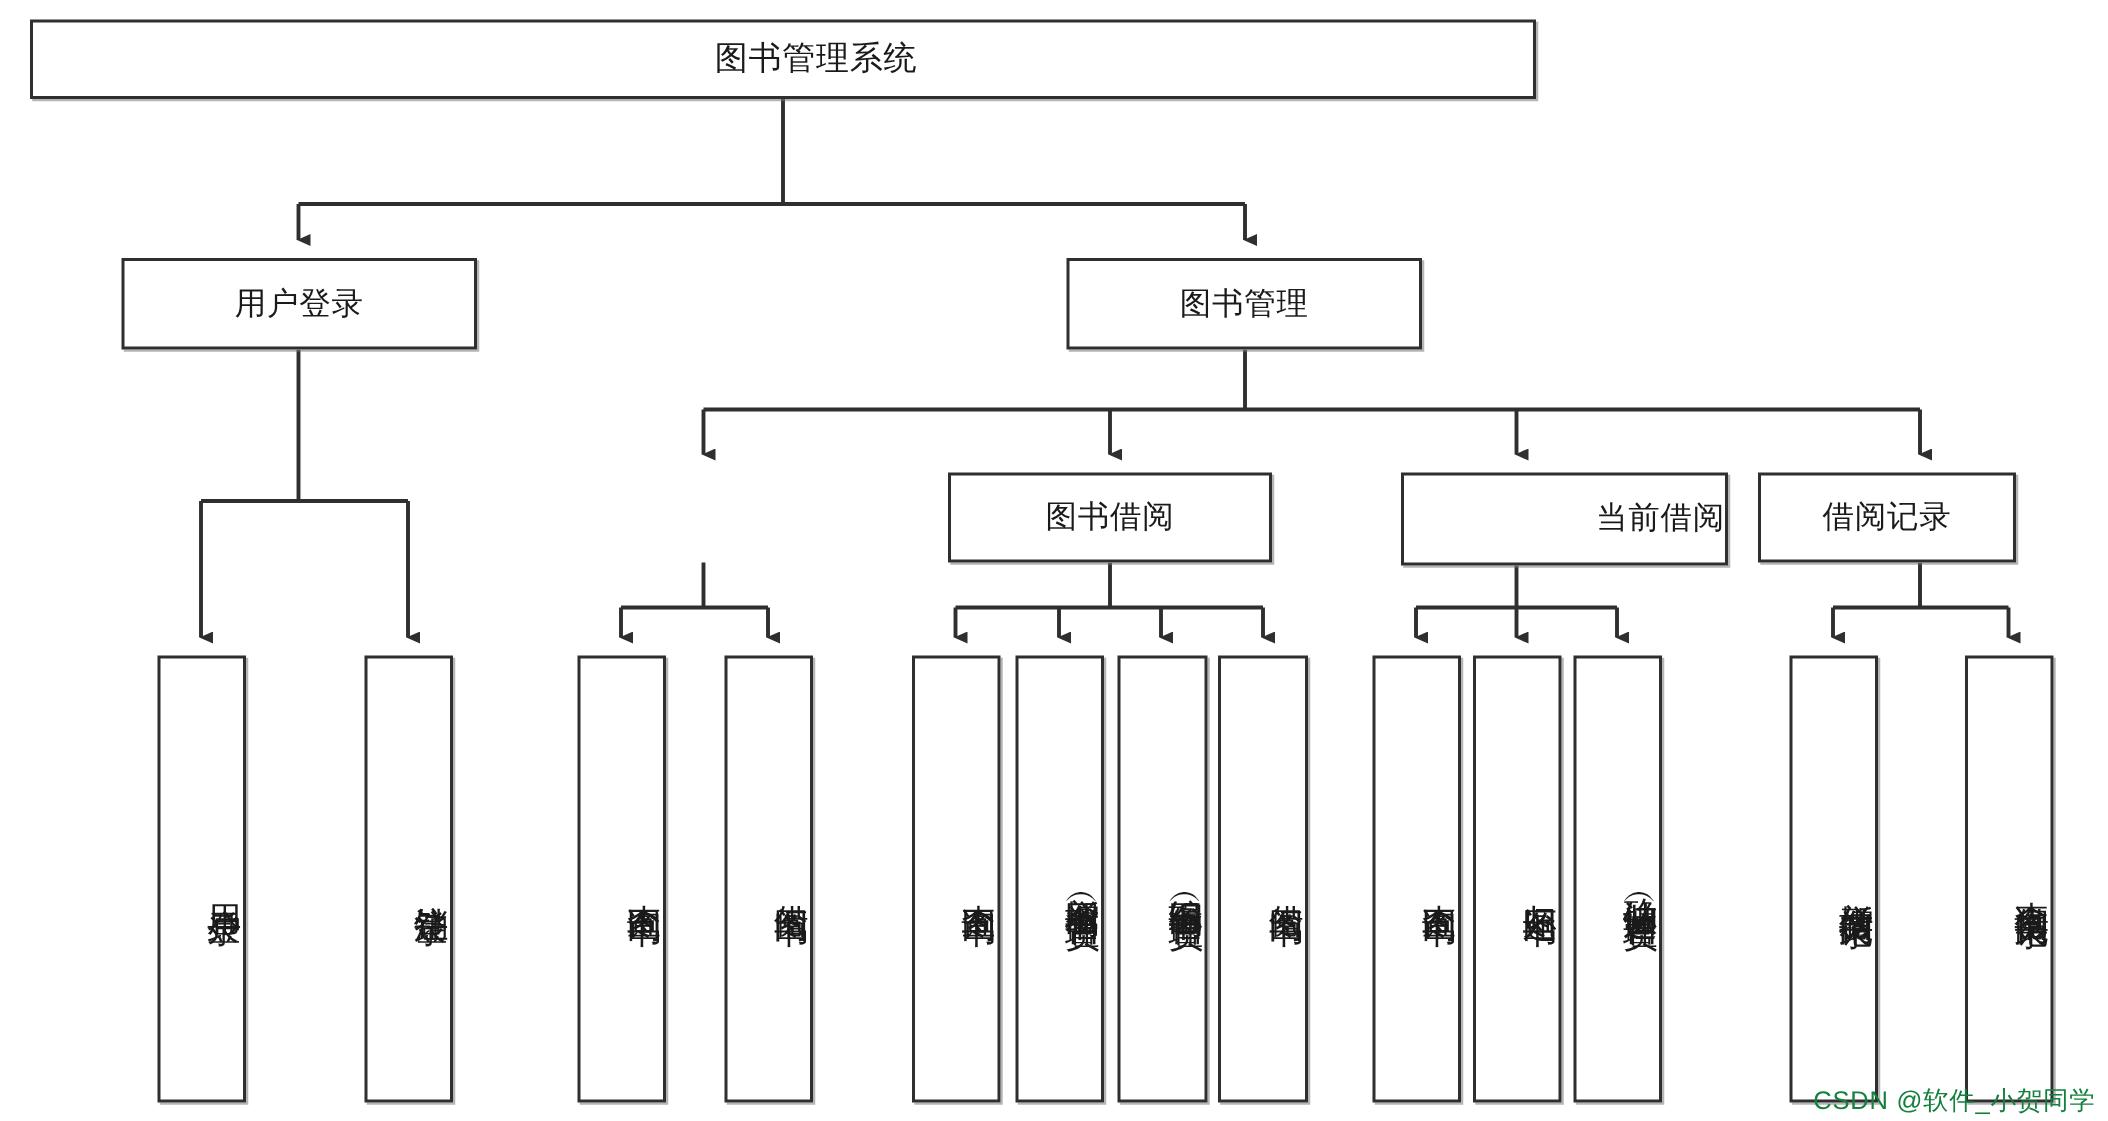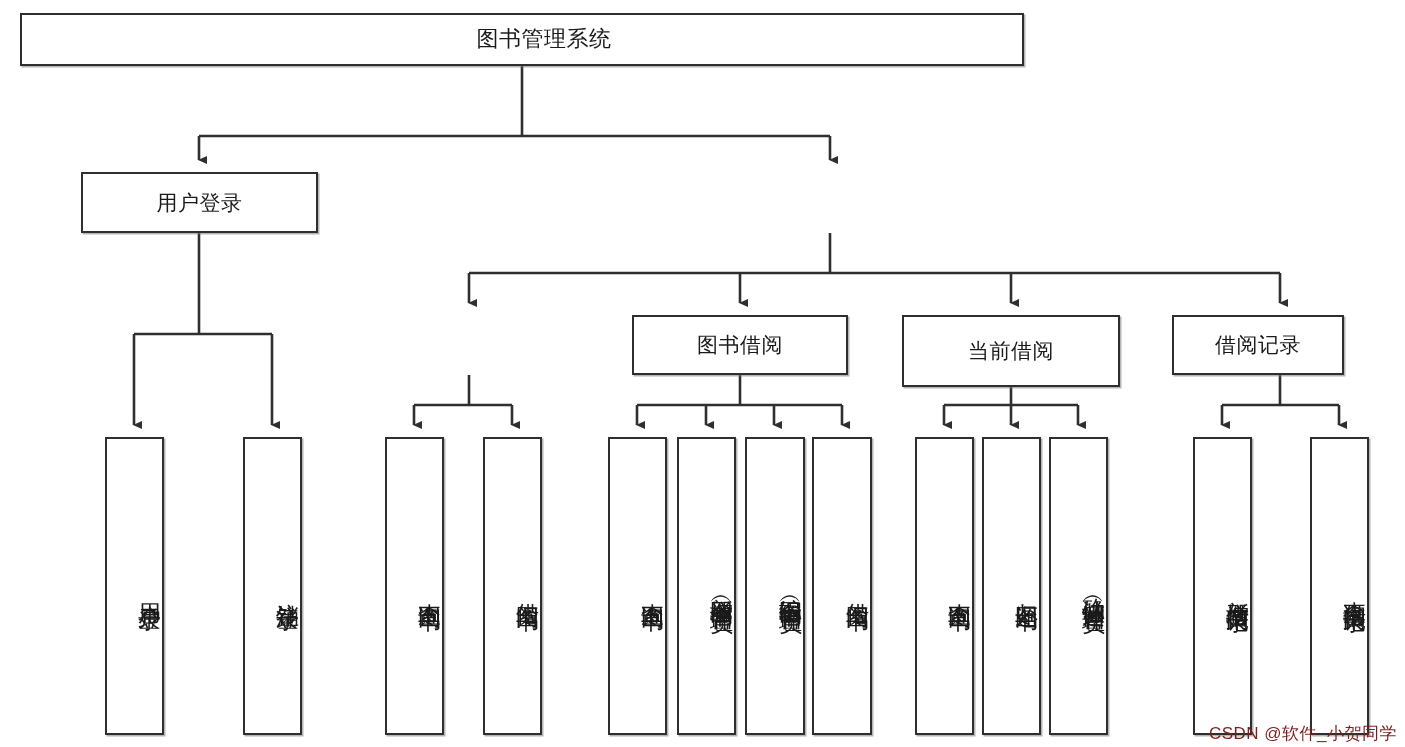--- a/index.html
+++ b/index.html
@@ -59,21 +59,21 @@
   }
   .node-v > span {
     writing-mode: vertical-rl;
     text-orientation: upright;
   }
   #watermark {
     position: absolute;
     right: 8px;
     bottom: 2px;
     font-size: 17px;
-    color: #7f1d1d;
+    color: #15803d;
     letter-spacing: 0.5px;
     white-space: nowrap;
     user-select: none;
   }
 </style>
 </head>
 <body>
 
 <div id="diagram-canvas">
 
@@ -127,25 +127,28 @@
     </g>
   </svg>
 
   <div class="node node-h node-root" style="left:20px; top:13px; width:1004px; height:53px;padding-left:44px;">
     <span>图书管理系统</span>
   </div>
 
   <div class="node node-h" style="left:81px; top:172px; width:237px; height:61px;">
     <span>用户登录</span>
   </div>
+  <div class="node node-h" style="left:711px; top:172px; width:237px; height:61px;">
+    <span>图书管理</span>
+  </div>
 
   <div class="node node-h" style="left:632px; top:315px; width:216px; height:60px;">
     <span>图书借阅</span>
   </div>
-  <div class="node node-h" style="left:902px; top:315px; width:218px; height:72px;">
+  <div class="node node-h" style="left:934px; top:315px; width:218px; height:62px;justify-content:flex-end;">
     <span>当前借阅</span>
   </div>
   <div class="node node-h" style="left:1172px; top:315px; width:172px; height:60px;">
     <span>借阅记录</span>
   </div>
 
   <div class="node node-v" style="left:105px; top:437px; width:59px; height:298px;">
     <span>用户登录</span>
   </div>
   <div class="node node-v" style="left:243px; top:437px; width:59px; height:298px;">

